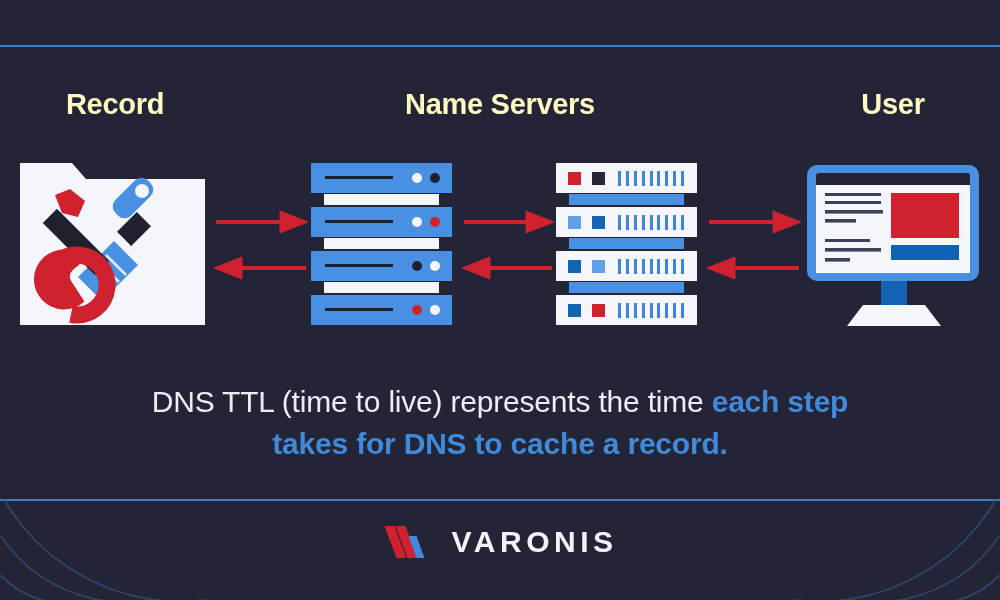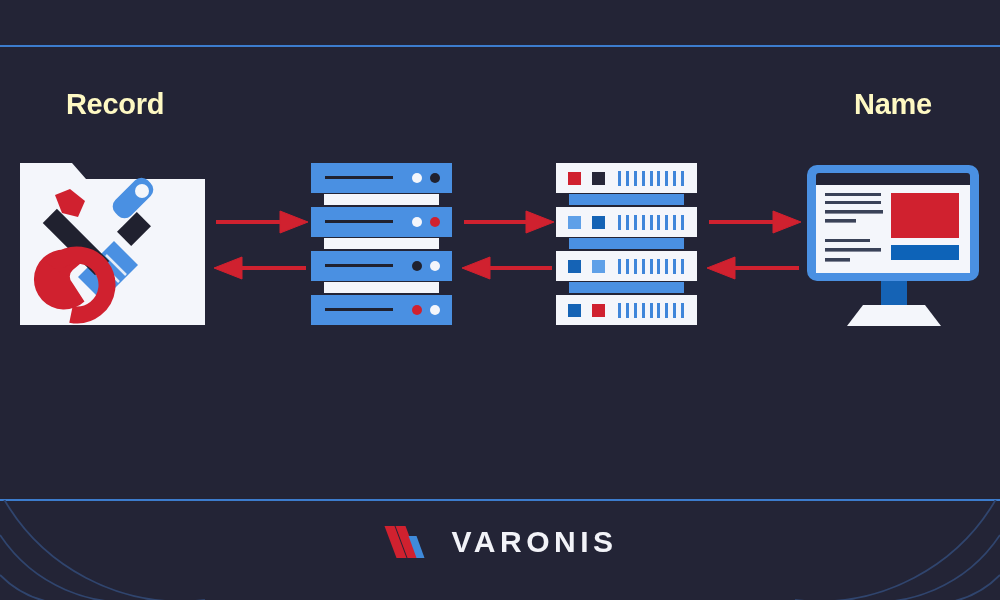--- a/index.html
+++ b/index.html
@@ -212,21 +212,22 @@
       <path d="M 0,35 A 150,150 0 0 0 150,100"></path>
       <path d="M 0,-8 A 205,205 0 0 0 205,100"></path>
       <path d="M 0,75 A 95,95 0 0 0 95,100"></path>
       <path d="M 1000,35 A 150,150 0 0 1 850,100"></path>
       <path d="M 1000,-8 A 205,205 0 0 1 795,100"></path>
       <path d="M 1000,75 A 95,95 0 0 1 905,100"></path>
     </g>
   </svg>
 
   <div class="col-title t-record">Record</div>
-  <div class="col-title t-user">Name</div>
+  <div class="col-title t-servers">Name Servers</div>
+  <div class="col-title t-user">User</div>
 
   <svg class="record-icon" viewBox="0 0 185 162">
     <path d="M 0,0 L 52,0 L 66,16 L 185,16 L 185,162 L 0,162 Z" fill="#f4f6fb"></path>
 
     <g>
       <rect x="102" y="12" width="22" height="46" rx="9" transform="rotate(45 113 35)" fill="#4a90e2"></rect>
       <circle cx="122" cy="28" r="7" fill="#f4f6fb"></circle>
       <rect x="104" y="52" width="20" height="28" transform="rotate(45 114 66)" fill="#20212f"></rect>
       <path d="M 94,78 L 118,102 L 82,138 L 58,114 Z" fill="#4a90e2"></path>
       <g stroke="#e3ecf8" stroke-width="2.5">
@@ -381,20 +382,23 @@
       <rect x="22" y="56" width="31" height="3.6"></rect>
       <rect x="22" y="76" width="45" height="3"></rect>
       <rect x="22" y="85" width="56" height="3.6"></rect>
       <rect x="22" y="95" width="25" height="3.6"></rect>
     </g>
 
     <rect x="88" y="30" width="68" height="45" fill="#d0212f"></rect>
     <rect x="88" y="82" width="68" height="15" fill="#0d63b8"></rect>
   </svg>
 
+  <div class="caption">
+    <span>DNS TTL (time to live) represents the time </span><span class="hl">each step takes for DNS to cache a record.</span>
+  </div>
 
   <div class="logo">
     <svg class="logo-mark" viewBox="0 0 48 36">
       <polygon points="2,2 12,2 24,34 14,34" fill="#d0212f"></polygon>
       <polygon points="13,2 23,2 35,34 25,34" fill="#d0212f"></polygon>
       <polygon points="26,12 34,12 42,34 34,34" fill="#3f8ada"></polygon>
     </svg>
     <span class="logo-word">VARONIS</span>
   </div>
 

